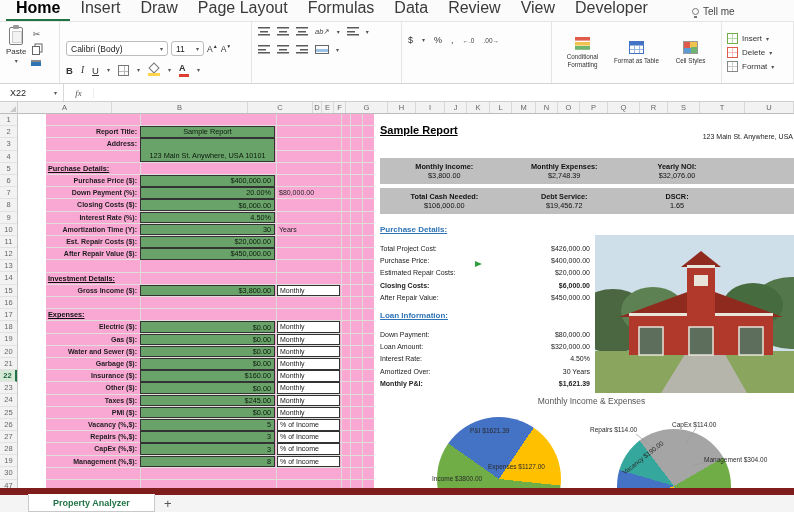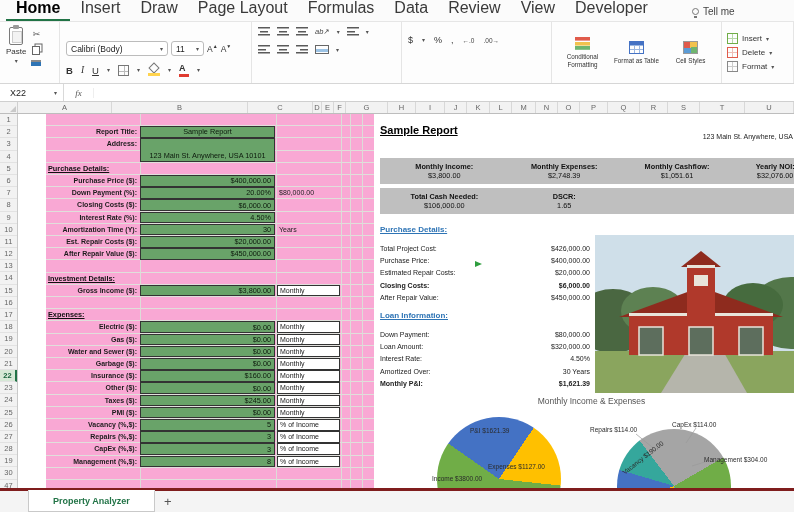--- a/index.html
+++ b/index.html
@@ -164,21 +164,21 @@
             border-left:7px solid #2e9e3e; border-top:3.5px solid transparent; border-bottom:3.5px solid transparent; }
   .ctitle { position:absolute; left:115px; top:282px; width:205px; text-align:center; font-size:8.5px; color:#555; }
   .pie { position:absolute; border-radius:50%; }
   [data-pie="income_expenses_pie"] { left:63px; top:303px; width:124px; height:124px; }
   [data-pie="expense_breakdown_pie"] { left:243px; top:315px; width:114px; height:114px; }
   .callout { position:absolute; font-size:6.5px; color:#2a2a2a; white-space:nowrap; }
   .leads { position:absolute; left:0; top:0; pointer-events:none; }
 
   
   .tabbar { position:absolute; left:0; right:0; bottom:0; height:24px; background:#f4f4f4;
-            border-top:3px solid #7f1d1d; display:flex; align-items:stretch; }
+            border-top:7px solid #7f1d1d; display:flex; align-items:stretch; }
   .tabspacer { width:28px; }
   .sheettab { background:#fff; border:1px solid #c9c9c9; border-top:1px solid #fff; margin-top:-1px;
               padding:0 24px; display:flex; align-items:center; color:#217346; font-weight:bold; font-size:9px; }
   .addsheet { width:26px; display:flex; align-items:center; justify-content:center; font-size:13px; color:#555; }
 </style>
 </head>
 <body>
 
 <div class="root">
 
@@ -459,32 +459,32 @@
       <div class="band band-top">
           <div class="bcell">
             <div class="blabel">Monthly Income:</div>
             <div class="bvalue">$3,800.00</div>
           </div>
           <div class="bcell">
             <div class="blabel">Monthly Expenses:</div>
             <div class="bvalue">$2,748.39</div>
           </div>
           <div class="bcell">
-            <div class="blabel">Monthly Cashflow:</div>
-            <div class="bvalue">$1,051.61</div>
-          </div>
-          <div class="bcell">
             <div class="blabel">Yearly NOI:</div>
             <div class="bvalue">$32,076.00</div>
           </div>
         </div>
       <div class="band band-bottom">
           <div class="bcell">
             <div class="blabel">Total Cash Needed:</div>
             <div class="bvalue">$106,000.00</div>
+          </div>
+          <div class="bcell">
+            <div class="blabel">Debt Service:</div>
+            <div class="bvalue">$19,456.72</div>
           </div>
           <div class="bcell">
             <div class="blabel">DSCR:</div>
             <div class="bvalue">1.65</div>
           </div>
         </div>
 
       <div class="rhead rh-pd">Purchase Details:</div>
       <div class="rrows pd-rows">
           <div class="rrow-label" style="top: 0px;">Total Project Cost:</div>

